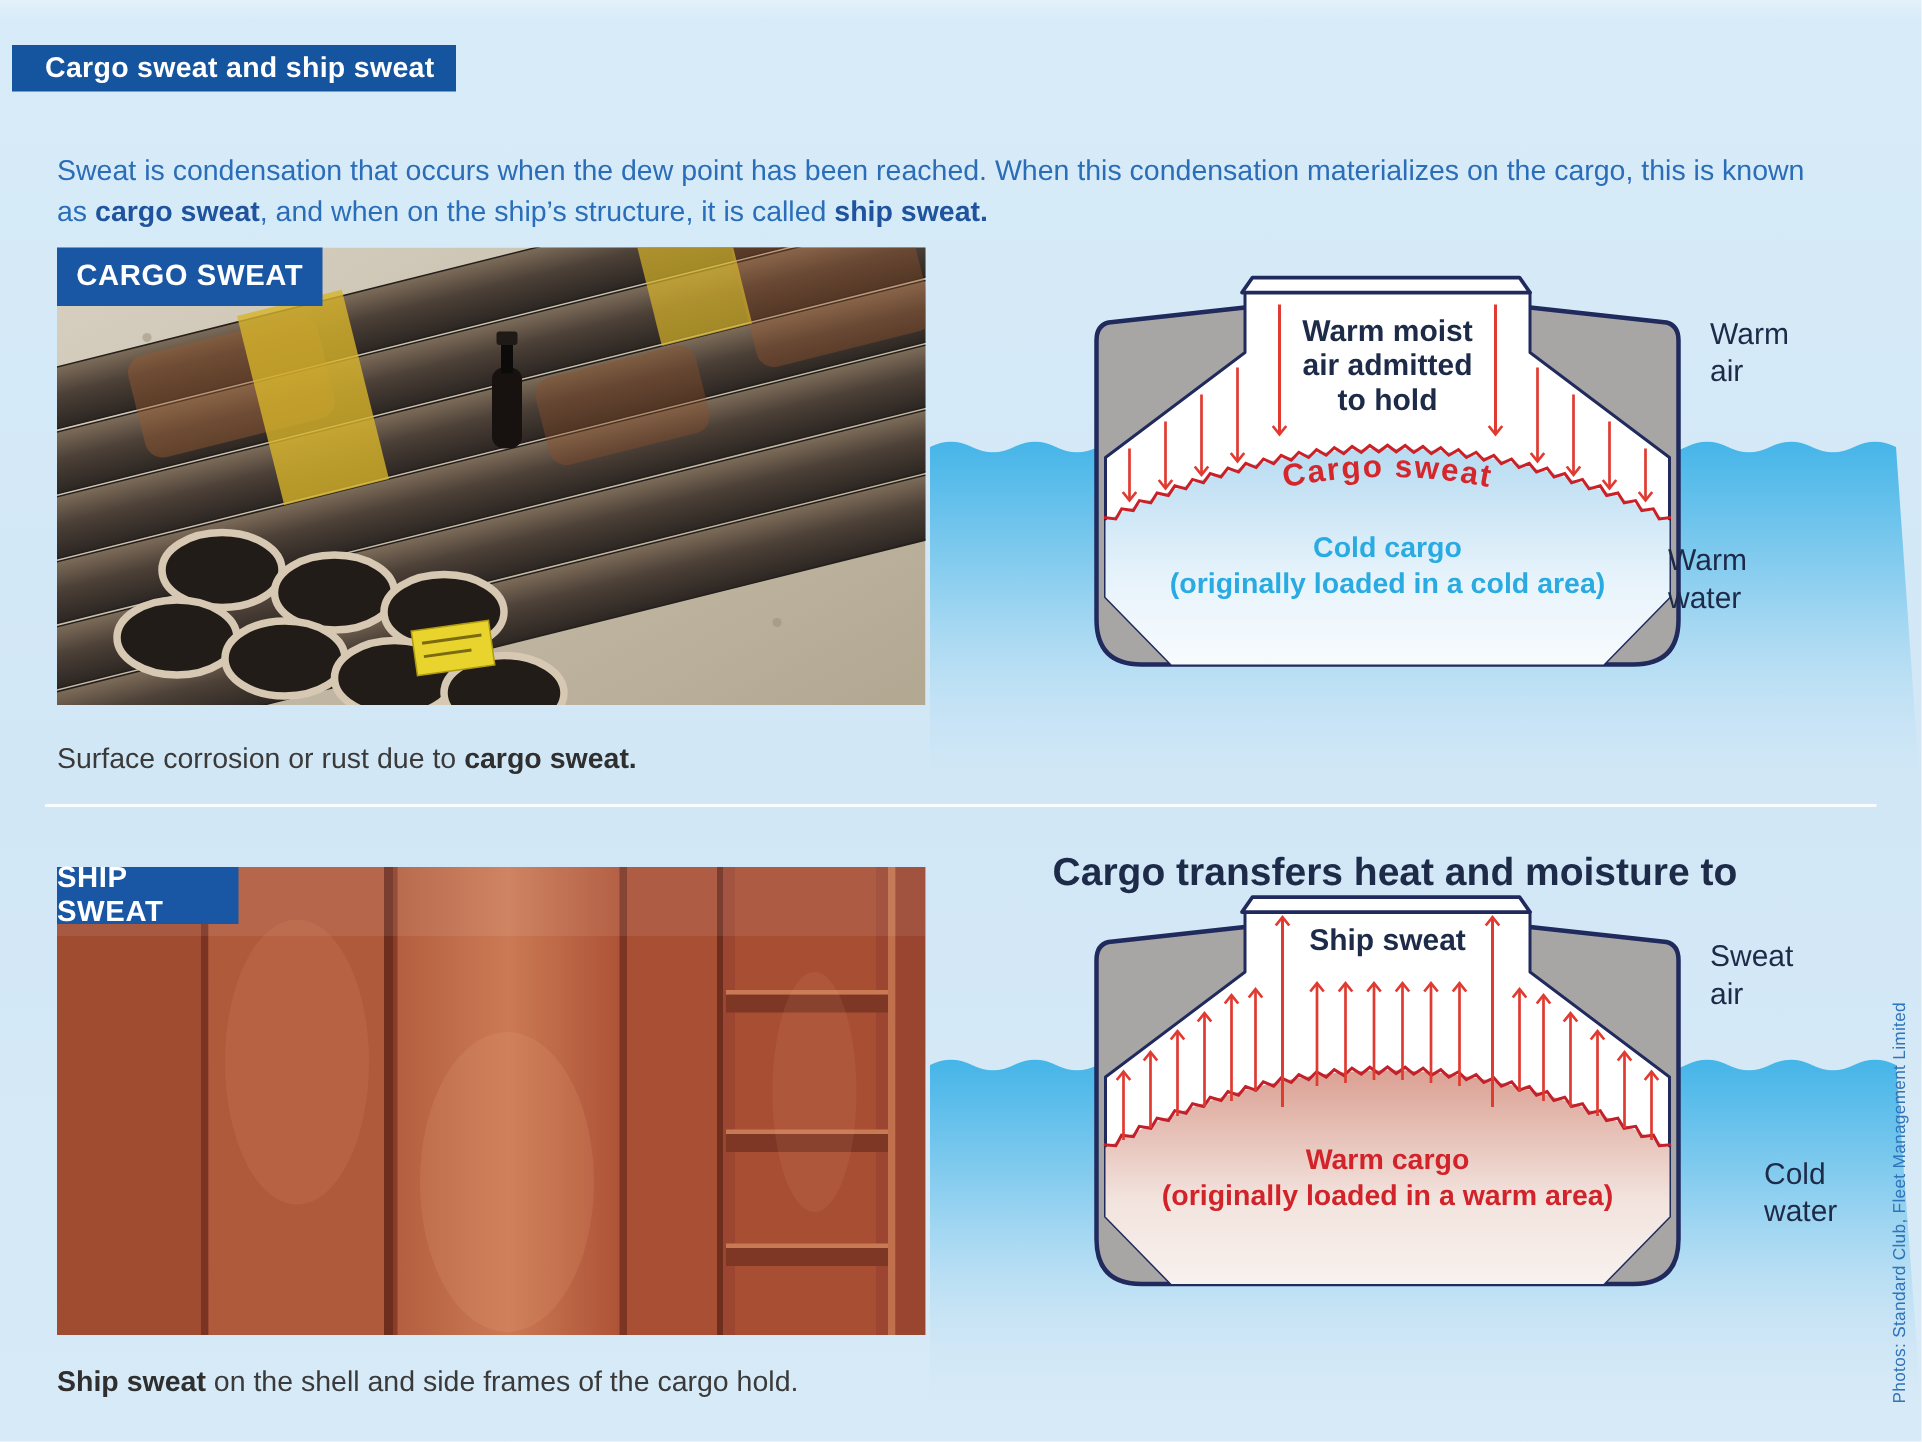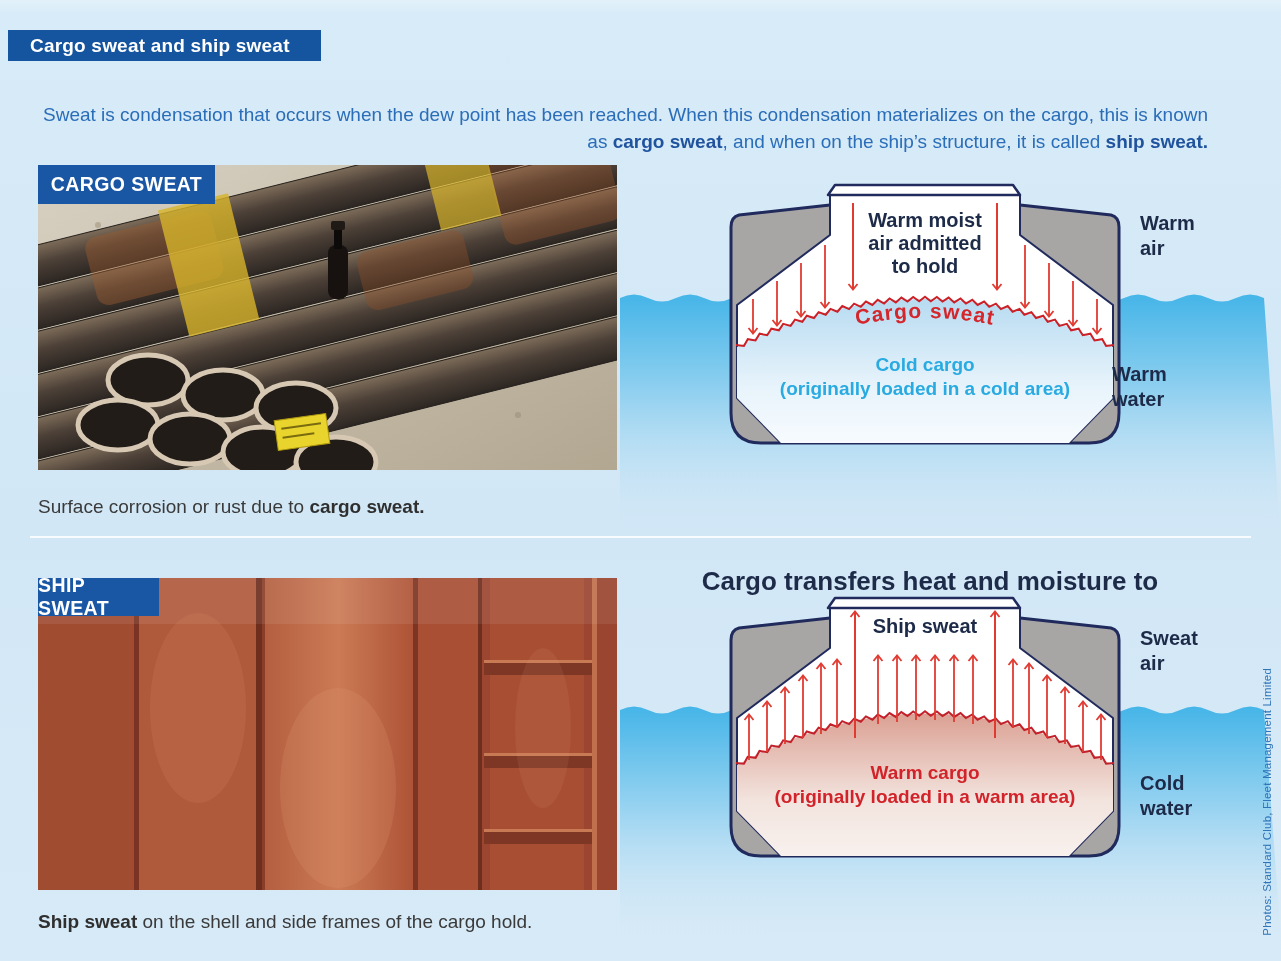--- a/index.html
+++ b/index.html
@@ -5,39 +5,39 @@
   html,body{margin:0;padding:0;}
   body{
     width:1281px;height:961px;position:relative;overflow:hidden;
     background:linear-gradient(180deg,#e3f1fa 0px,#d7ebf8 14px,#d2e7f6 55%,#d7eaf7 100%);
     font-family:"Liberation Sans",sans-serif;
   }
   .abs{position:absolute;}
   .banner{
     left:8px;top:30px;height:31px;line-height:31px;
     background:#15549e;color:#fff;font-size:19px;font-weight:700;
-    padding:0 31px 0 22px;letter-spacing:.2px;
+    padding:0 14px 0 22px;letter-spacing:.2px;
   }
   .intro{
     left:38px;top:82px;width:1170px;
-    color:#2a6db8;font-size:19px;line-height:27px;text-align:right;
+    color:#2a6db8;font-size:19px;line-height:27px;
   }
   .intro b{font-weight:700;color:#20539e;}
   .photo-label{
     background:#1956a3;color:#fff;font-weight:700;font-size:19.5px;
     display:flex;align-items:center;justify-content:center;letter-spacing:.4px;
   }
   .caption{color:#3a3a3a;font-size:19px;text-align:right;}
   .caption b{color:#2f2f2f;}
   .diagram-heading{
     left:700px;top:566px;width:460px;text-align:center;
     color:#1d2b49;font-size:26px;font-weight:600;
   }
   .side-label{
-    width:78px;color:#1d2b49;font-size:20px;line-height:25px;font-weight:700;
+    width:78px;color:#1d2b49;font-size:20px;line-height:25px;font-weight:400;
   }
   .divider{left:30px;top:536px;width:1221px;height:2px;background:rgba(255,255,255,.85);}
   .credit{
     right:8px;bottom:25px;
     writing-mode:vertical-rl;transform:rotate(180deg);
     color:#2e74b8;font-size:11.5px;letter-spacing:.2px;
   }
   svg text{font-family:"Liberation Sans",sans-serif;}
 </style>
 </head>
@@ -256,15 +256,15 @@
   </g>
   <path d="M103,18 L110,8 L288,8 L295,18 Z" fill="#ffffff" stroke="#202a5c" stroke-width="2.5" stroke-linejoin="round"></path>
   <text x="200" y="43" fill="#1d2b49" font-size="20" font-weight="600" text-anchor="middle">Ship sweat</text>
   <g fill="#d2232a" font-size="19" font-weight="600" text-anchor="middle">
     <text x="200" y="189">Warm cargo</text>
     <text x="200" y="213">(originally loaded in a warm area)</text>
   </g>
 </svg>
 
 <div class="abs side-label" style="left:1140px;top:626px">Sweat air</div>
-<div class="abs side-label" style="left:1140px;top:771px">Cold water</div>
+<div class="abs side-label" style="left:1176px;top:771px">Cold water</div>
 
 <div class="abs credit">Photos: Standard Club, Fleet Management Limited</div>
 
 </body></html>

